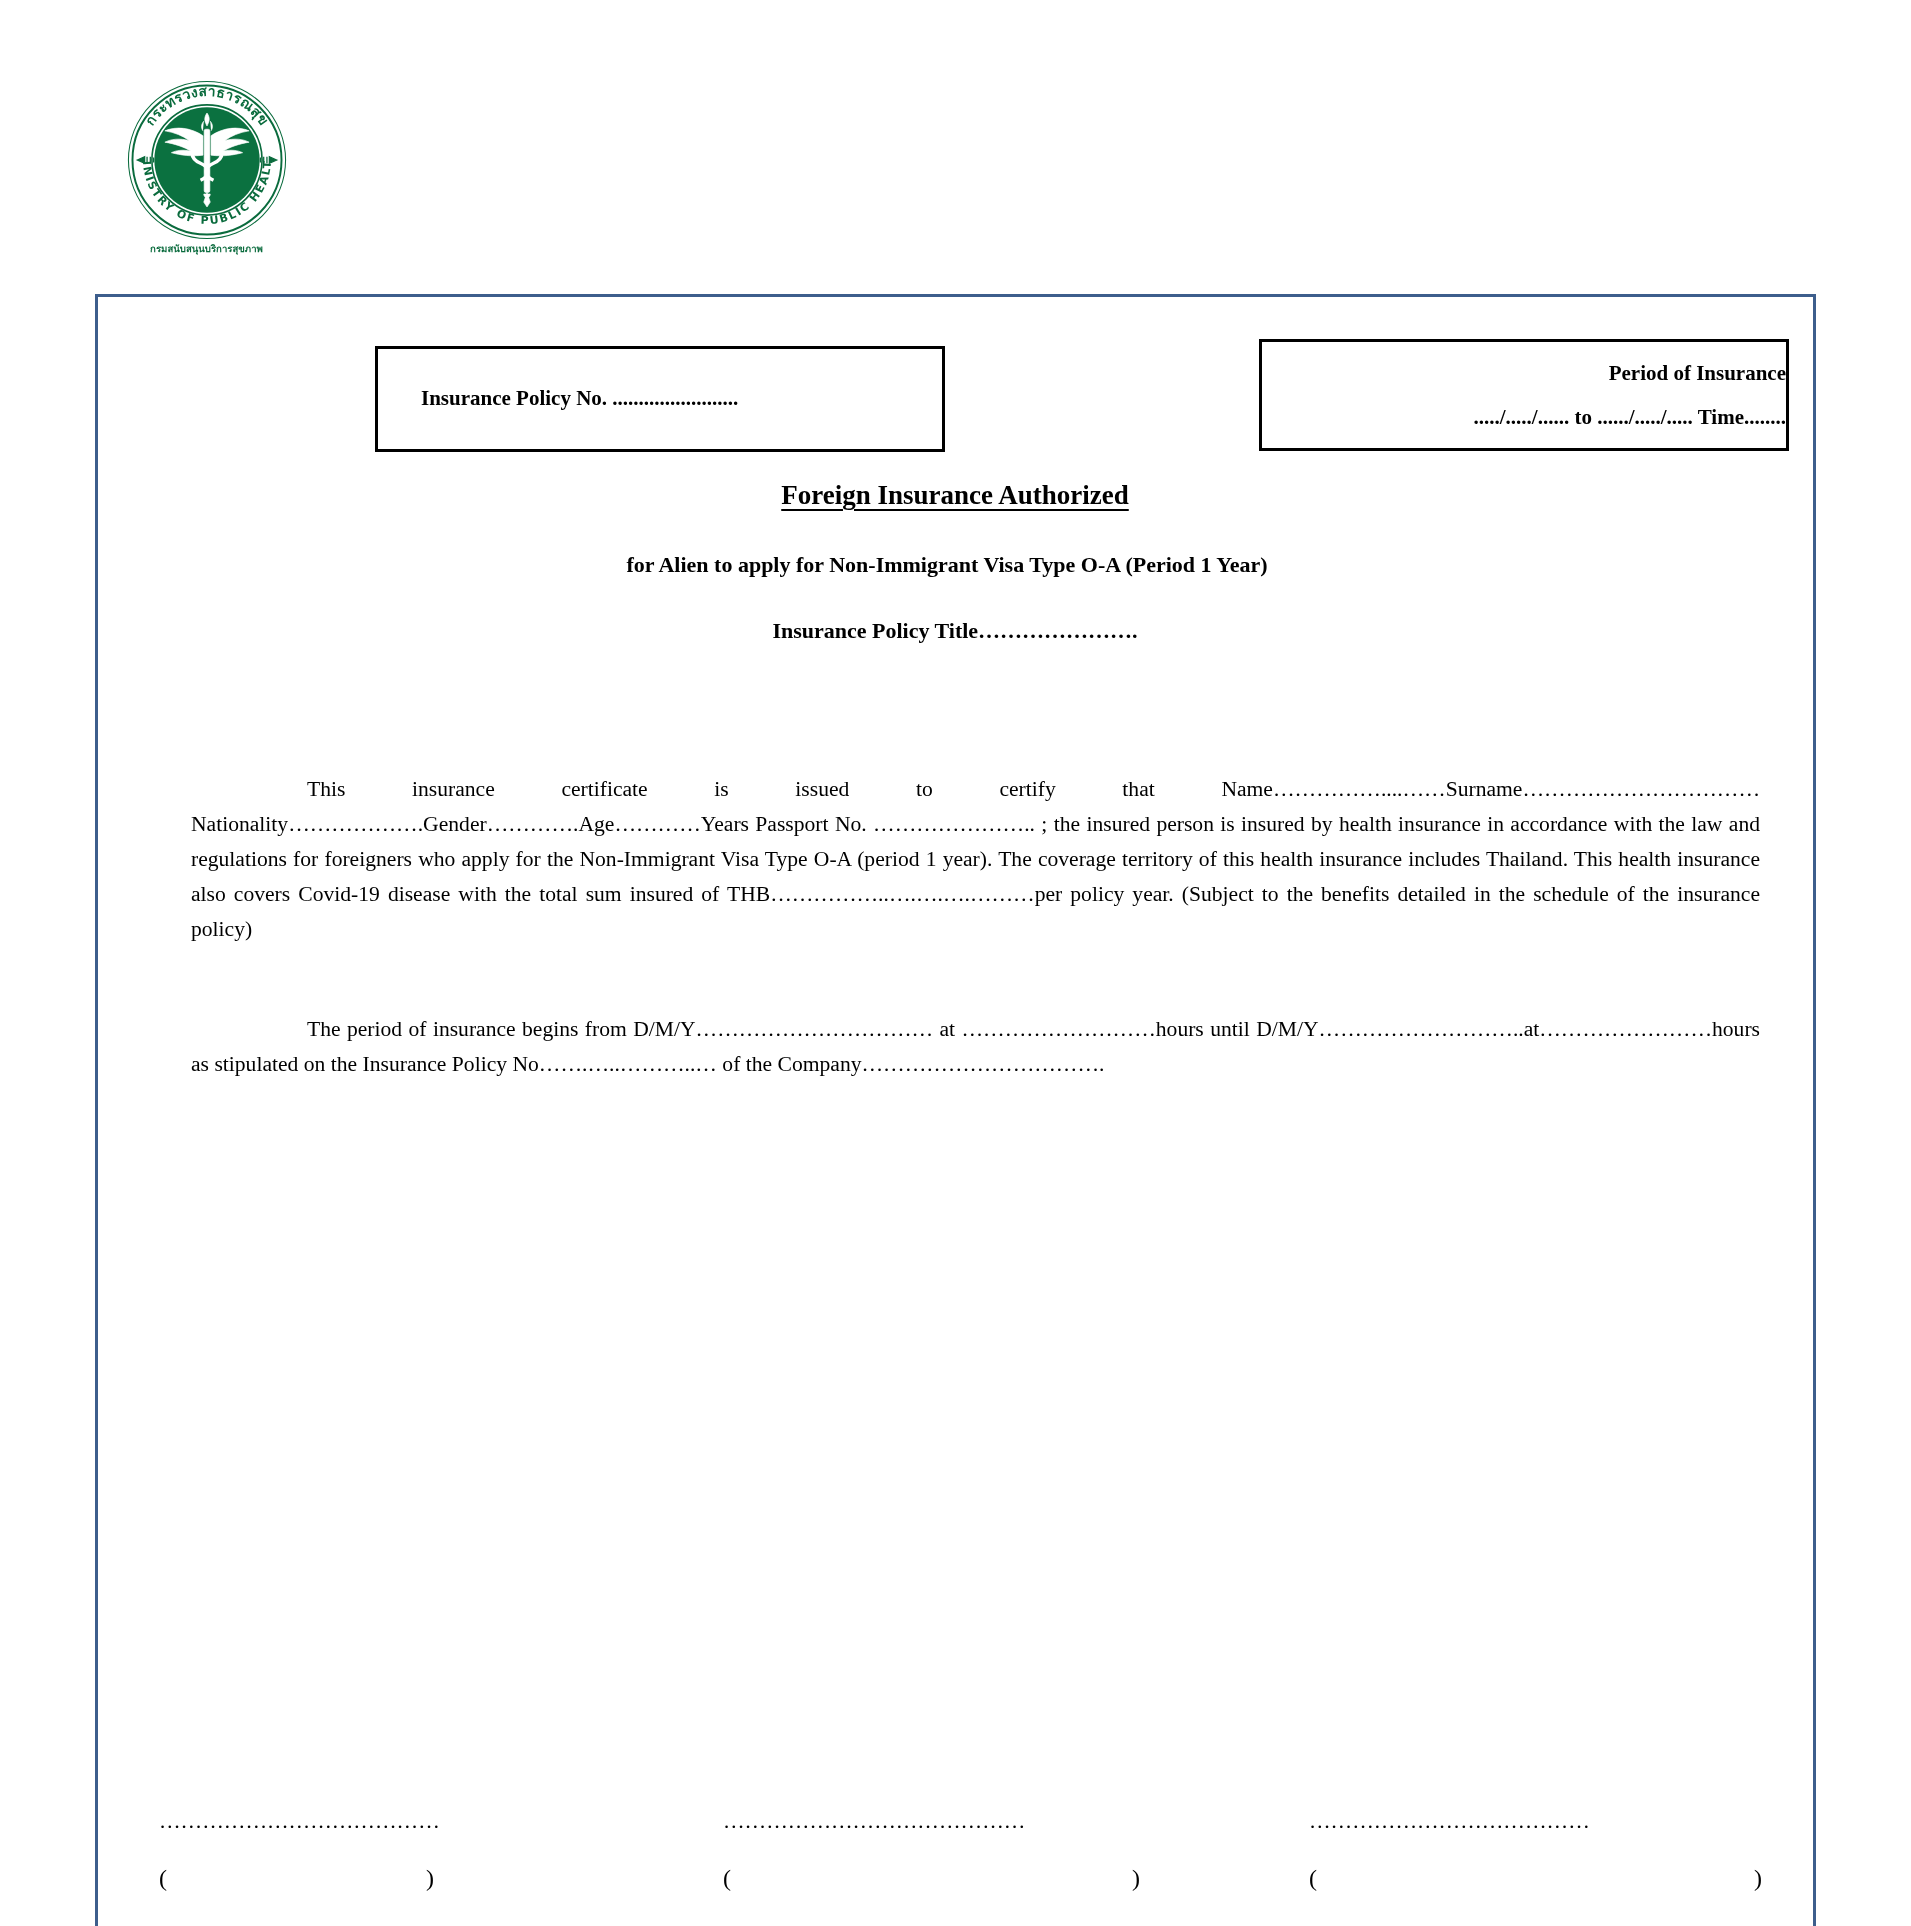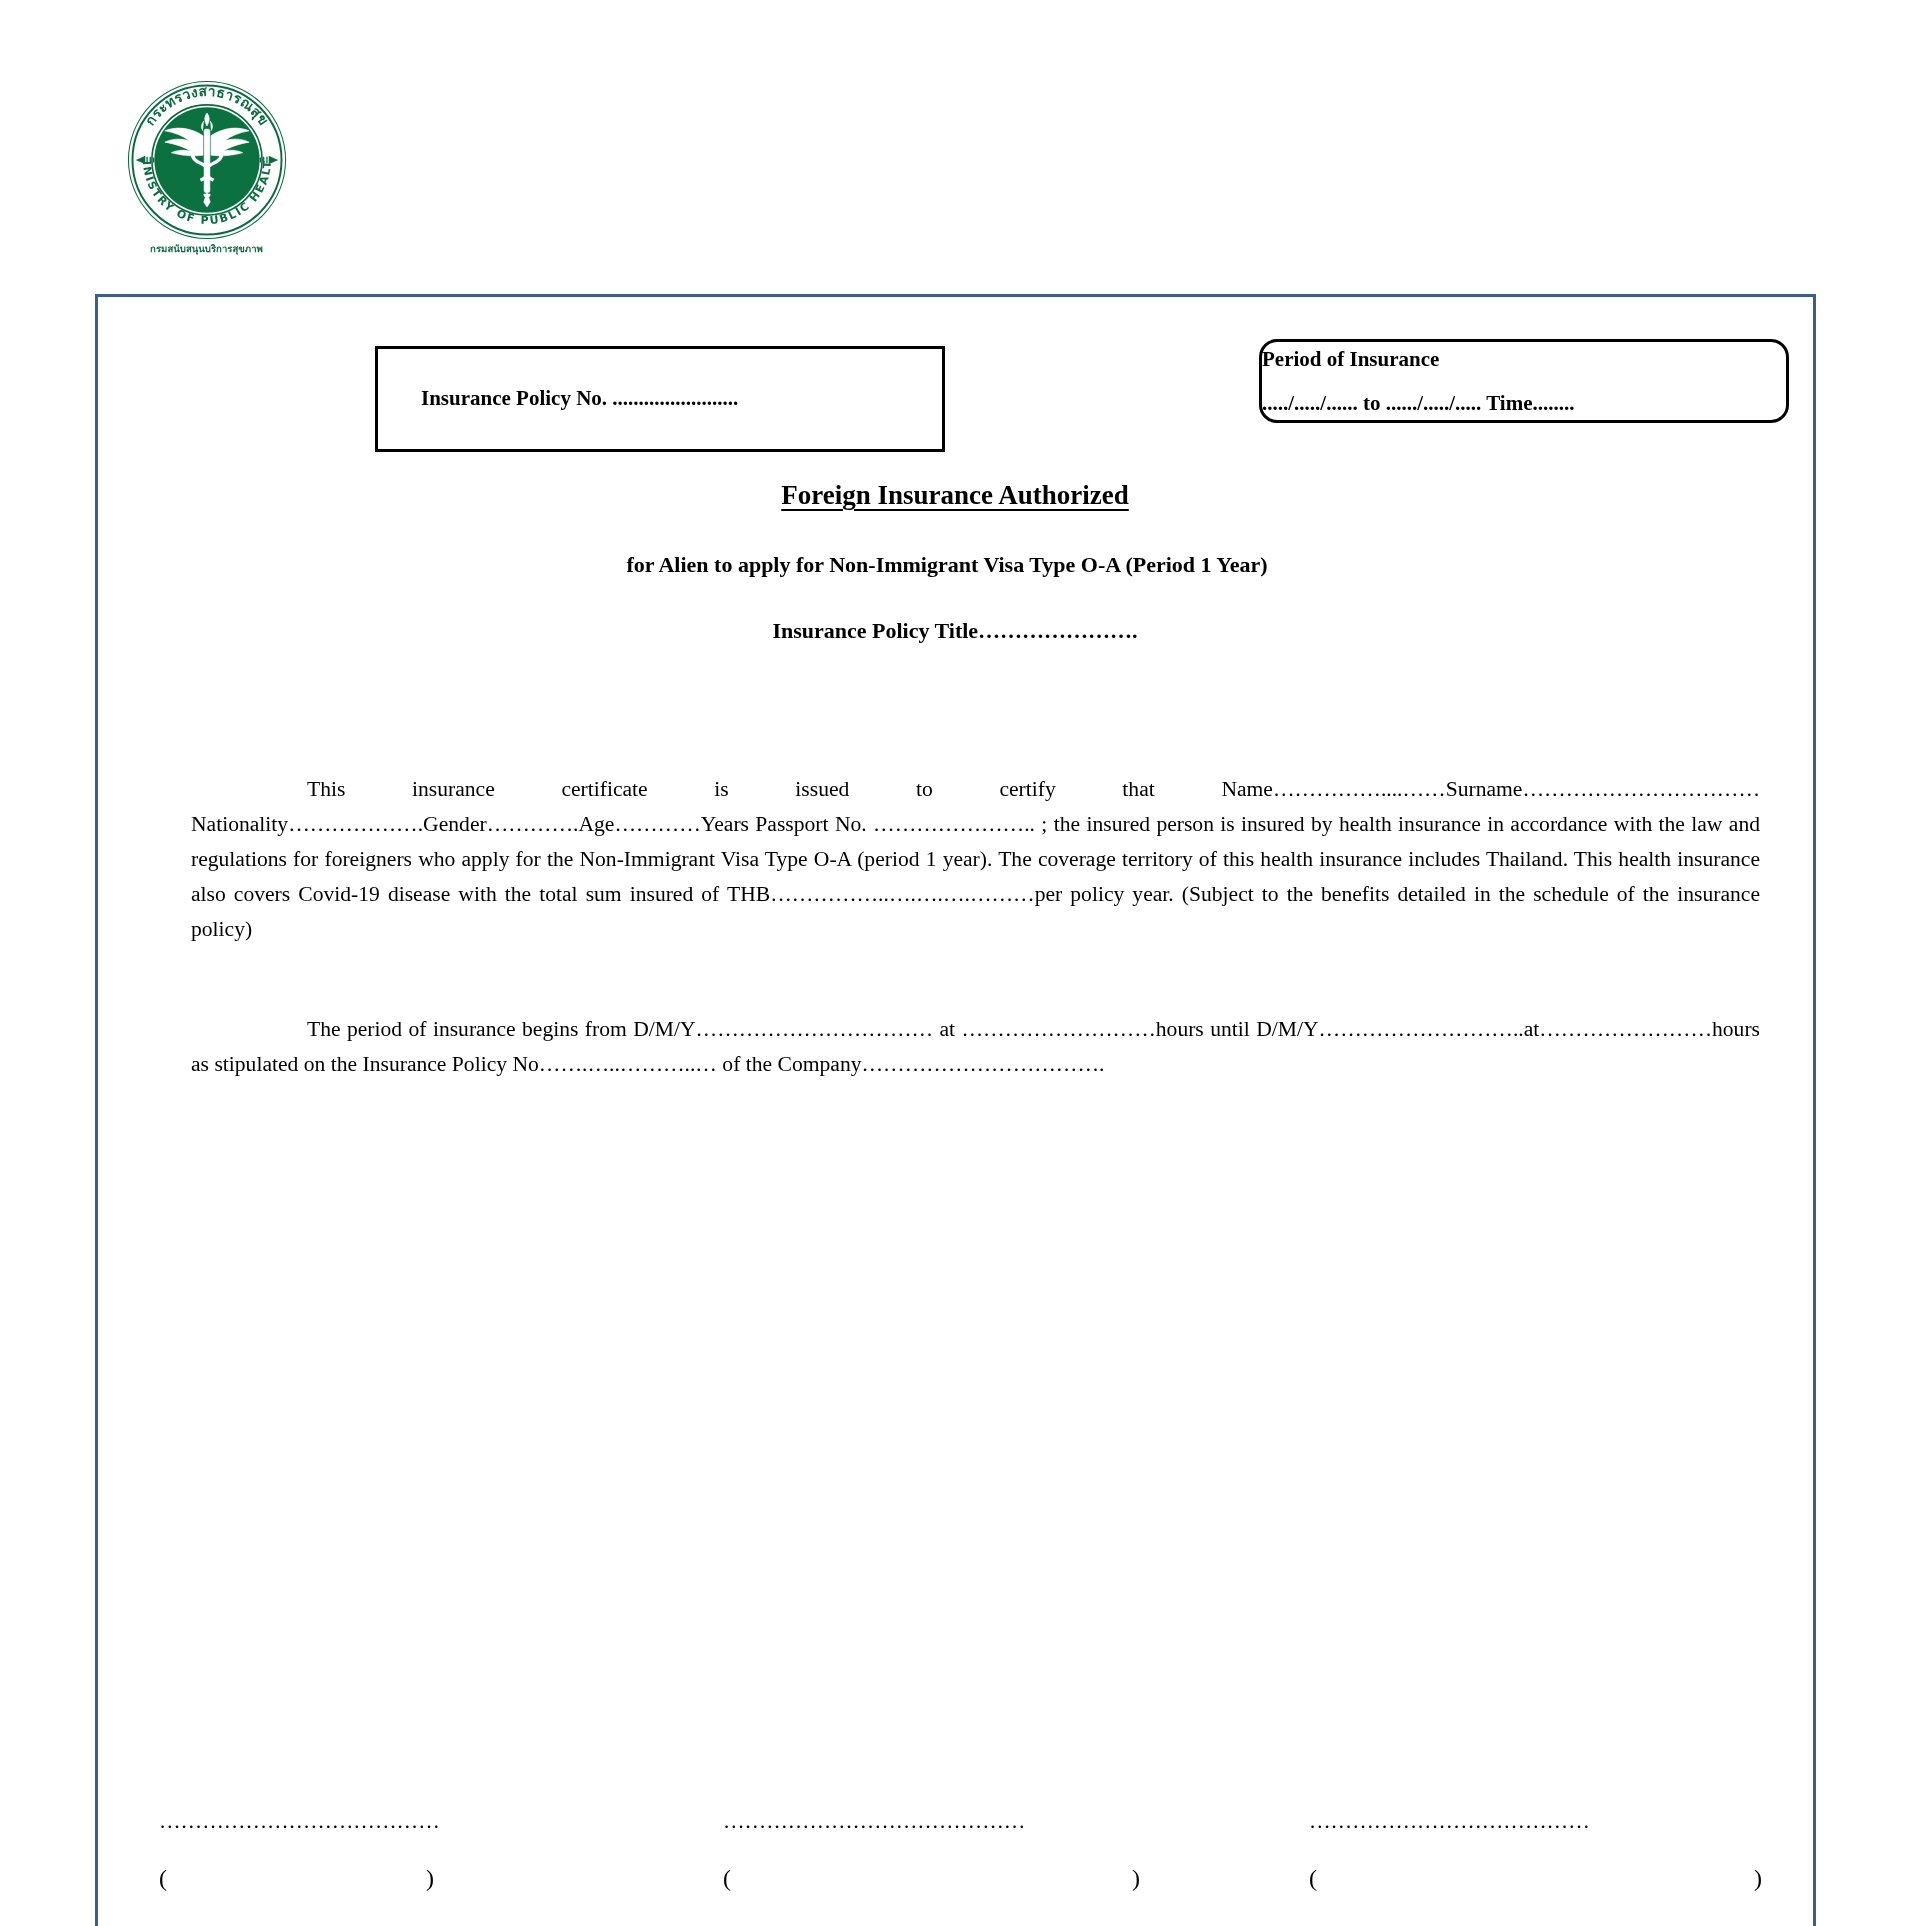--- a/index.html
+++ b/index.html
@@ -106,23 +106,22 @@
     left: 277px;
     top: 19px;
     width: 570px;
     height: 106px;
     padding-left: 43px;
   }
   .box-period {
     left: 1161px;
     top: 12.3px;
     width: 530px;
-    height: 84px;
-    align-items: flex-start;
-    border-radius: 18px;
+    height: 112px;
+    align-items: flex-end;
   }
   .box-text {
     font-size: 21px;
     font-weight: bold;
     line-height: 1.1;
     white-space: nowrap;
   }
   .box-text.spaced {
     margin-bottom: 21px;
   }

